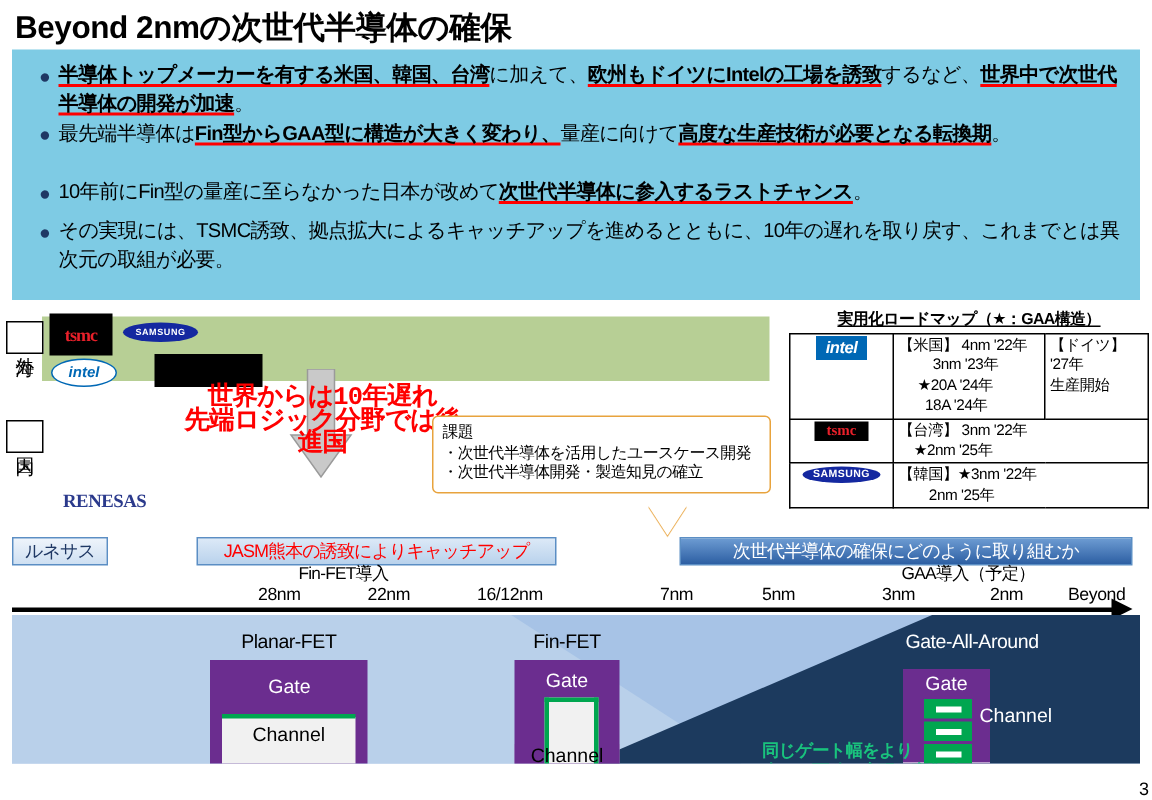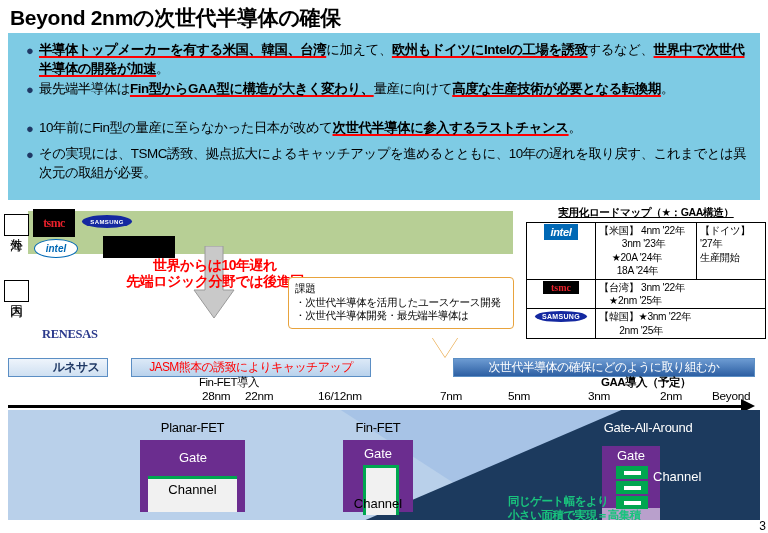--- a/index.html
+++ b/index.html
@@ -77,22 +77,22 @@
   }
   #logo-renesas{
     left:42px;top:122px;font-size:12.5px;font-weight:bold;
     color:#2b3a8c;letter-spacing:-0.3px;font-family:"Liberation Serif",serif;
   }
   
   #down-arrow{position:absolute;left:192px;top:41px;}
   
   #red-warn{
     position:absolute;left:115px;top:258px;width:200px;
-    color:#ff0000;font-weight:bold;font-size:14px;line-height:15.5px;
-    text-align:center;letter-spacing:-0.5px;
+    color:#ff0000;font-weight:bold;font-size:17px;line-height:15.5px;
+    text-align:center;letter-spacing:-0.5px;font-family:Liberation Mono, monospace;
   }
   
   #callout{
     position:absolute;left:288px;top:277px;width:212px;
     background:#fff;border:1.3px solid #e8a33d;border-radius:4px;
     padding:4px 6px 5px 6px;font-size:10.6px;line-height:13.6px;
     letter-spacing:-0.4px;
   }
   #callout-tail{
     position:absolute;left:432px;top:337px;width:0;height:0;
@@ -127,43 +127,43 @@
     font-weight:bold;padding:2px 7px;border-radius:50%;letter-spacing:0.3px;
   }
   
   .banner{
     position:absolute;height:17px;display:flex;align-items:center;
     justify-content:center;font-size:12px;font-weight:normal;
     border:1px solid #5b8ec4;letter-spacing:-0.6px;white-space:nowrap;
   }
   #banner-renesas{
     left:8px;top:358px;width:62px;
-    background:linear-gradient(#eef4fb,#cfe0f2);color:#1f3864;font-weight:bold;padding-left:36px;
+    background:linear-gradient(#eef4fb,#cfe0f2);color:#1f3864;font-weight:normal;
   }
   #banner-jasm{
     left:131px;top:358px;width:238px;
     background:linear-gradient(#dce9f7,#b9d2ec);color:#ff0000;
   }
   #banner-next{
     left:453px;top:358px;width:300px;
     background:linear-gradient(#6c9bd2,#2d5fa3);color:#ffffff;
   }
   
   #tl-finfet{position:absolute;left:199px;top:375px;font-size:11.5px;letter-spacing:-0.5px;}
-  #tl-gaa{position:absolute;left:601px;top:375px;font-size:11.5px;letter-spacing:-0.5px;font-weight:bold;}
+  #tl-gaa{position:absolute;left:601px;top:375px;font-size:11.5px;letter-spacing:-0.5px;}
   .node{position:absolute;top:389px;font-size:11.8px;letter-spacing:-0.3px;}
   #axis{position:absolute;left:8px;top:405px;width:735px;height:3px;background:#000;}
   #axis-head{
     position:absolute;left:741px;top:399px;width:0;height:0;
     border-top:7px solid transparent;border-bottom:7px solid transparent;
     border-left:14px solid #000;
   }
   
   #bottom{
-    position:absolute;left:8px;top:410px;width:752px;height:110px;
+    position:absolute;left:8px;top:410px;width:752px;height:99px;
     overflow:hidden;background:#a7c3e6;
   }
   #bottom-dark{
     position:absolute;right:0;top:0;width:420px;height:121px;
     background:#1c3a5e;
     clip-path:polygon(100% 0, 100% 100%, 0 100%, 67% 0);
   }
   #bottom-lightleft{
     position:absolute;left:0;top:0;width:520px;height:121px;
     background:#b9d0ea;
@@ -250,21 +250,21 @@
 </div>
 
 <div id="red-warn">
   <div>世界からは10年遅れ</div>
   <div>先端ロジック分野では後進国</div>
 </div>
 
 <div id="callout">
   <div>課題</div>
   <div>・次世代半導体を活用したユースケース開発</div>
-  <div>・次世代半導体開発・最先端半導体は</div>
+  <div>・次世代半導体開発・製造知見の確立</div>
 </div>
 <div id="callout-tail"></div>
 
 <div id="roadmap">
   <div id="roadmap-title">実用化ロードマップ（★：GAA構造）</div>
   <table>
     <tbody>
         <tr>
       <td class="rm-logo-cell">
         <span class="mini-intel">intel</span>
@@ -296,21 +296,21 @@
 </div>
 
 <div class="banner" id="banner-renesas">ルネサス</div>
 <div class="banner" id="banner-jasm">JASM熊本の誘致によりキャッチアップ</div>
 <div class="banner" id="banner-next">次世代半導体の確保にどのように取り組むか</div>
 
 <div id="tl-finfet">Fin-FET導入</div>
 <div id="tl-gaa">GAA導入（予定）</div>
 <div id="timeline-nodes">
     <div class="node" style="left: 30px; margin-top: 42px;">45nm</div>
-    <div class="node" style="left: 172px; margin-left: 30px;">28nm</div>
+    <div class="node" style="left: 172px;">28nm</div>
     <div class="node" style="left: 245px;">22nm</div>
     <div class="node" style="left: 318px;">16/12nm</div>
     <div class="node" style="left: 440px;">7nm</div>
     <div class="node" style="left: 508px;">5nm</div>
     <div class="node" style="left: 588px;">3nm</div>
     <div class="node" style="left: 660px;">2nm</div>
     <div class="node" style="left: 712px;">Beyond</div>
   </div>
 <div id="axis"></div>
 <div id="axis-head"></div>

